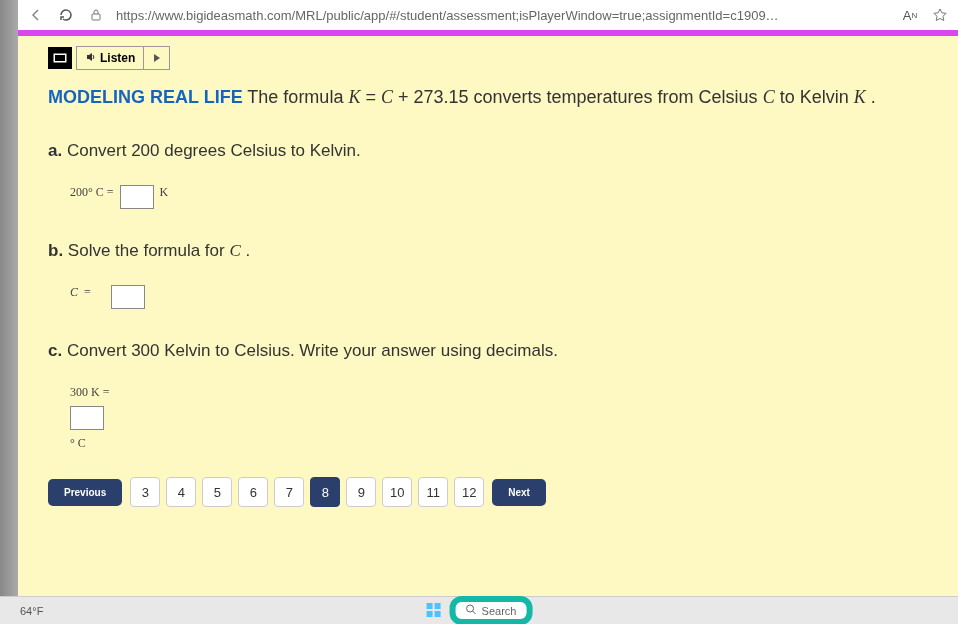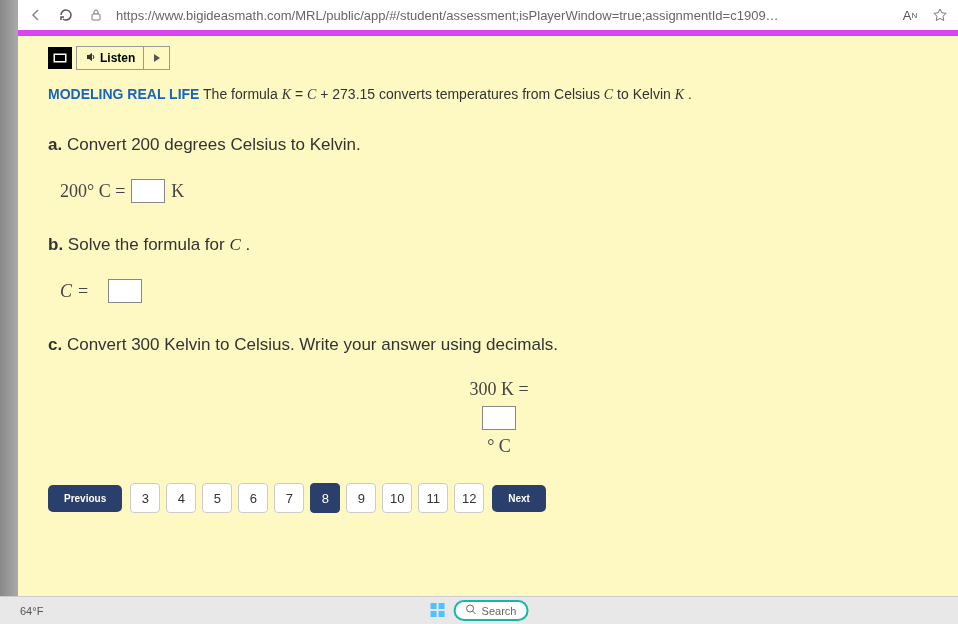--- a/index.html
+++ b/index.html
@@ -77,44 +77,43 @@
       border-left: 1px solid #999;
       width: 26px;
       height: 100%;
       display: flex;
       align-items: center;
       justify-content: center;
       font-size: 9px;
       color: #444;
     }
     .question-header {
-      font-size: 14px;
+      font-size: 18px;
       color: #333;
       line-height: 1.5;
       margin-bottom: 30px;
     }
     .header-tag {
       color: #1565c0;
       font-weight: bold;
     }
     .formula-i { font-style: italic; font-family: 'Times New Roman', serif; }
     .part {
       margin-bottom: 22px;
       font-size: 17px;
       color: #333;
     }
     .part-label { font-weight: bold; }
     .answer-line {
       margin-top: 24px;
       margin-bottom: 32px;
-      margin-left: 12px;
-      font-size: 18px;
+      margin-left: 22px;
+      font-size: 12px;
       color: #444;
       display: flex;
-      align-items: center;
       gap: 6px;
       font-family: 'Times New Roman', serif;
     }
     .answer-box {
       width: 34px;
       height: 24px;
       border: 1px solid #888;
       background: #fff;
       display: inline-block;
     }
@@ -173,21 +172,21 @@
       transform: translateX(-50%);
       display: flex;
       align-items: center;
       gap: 8px;
     }
     .search-pill {
       display: flex;
       align-items: center;
       gap: 5px;
       background: #fff;
-      border: 2px solid #14b8a6;
+      border: 6px solid #14b8a6;
       border-radius: 12px;
       padding: 2px 10px;
       font-size: 11px;
       color: #666;
     }
     .left-edge {
       position: absolute;
       left: 0; top: 0; bottom: 0;
       width: 18px;
       background: linear-gradient(90deg, #888, #aaa);

